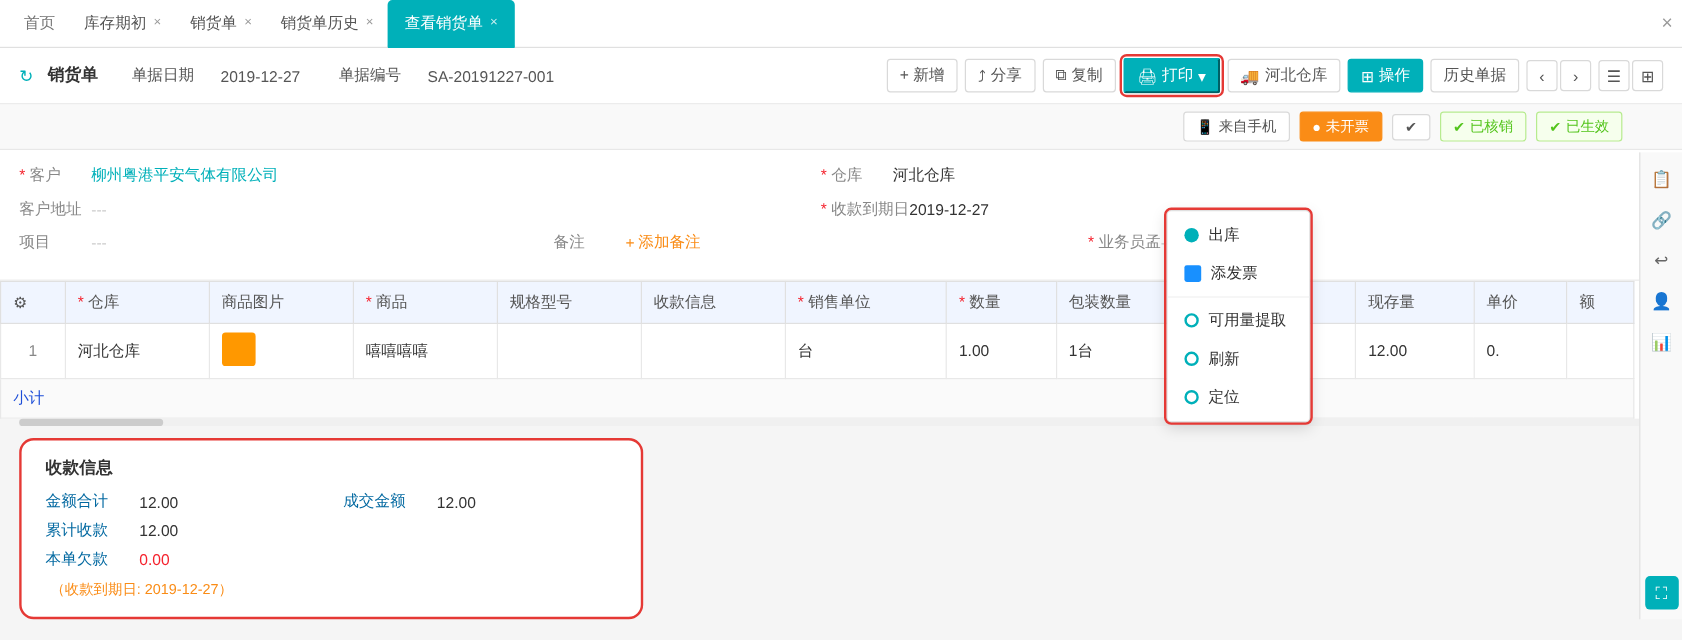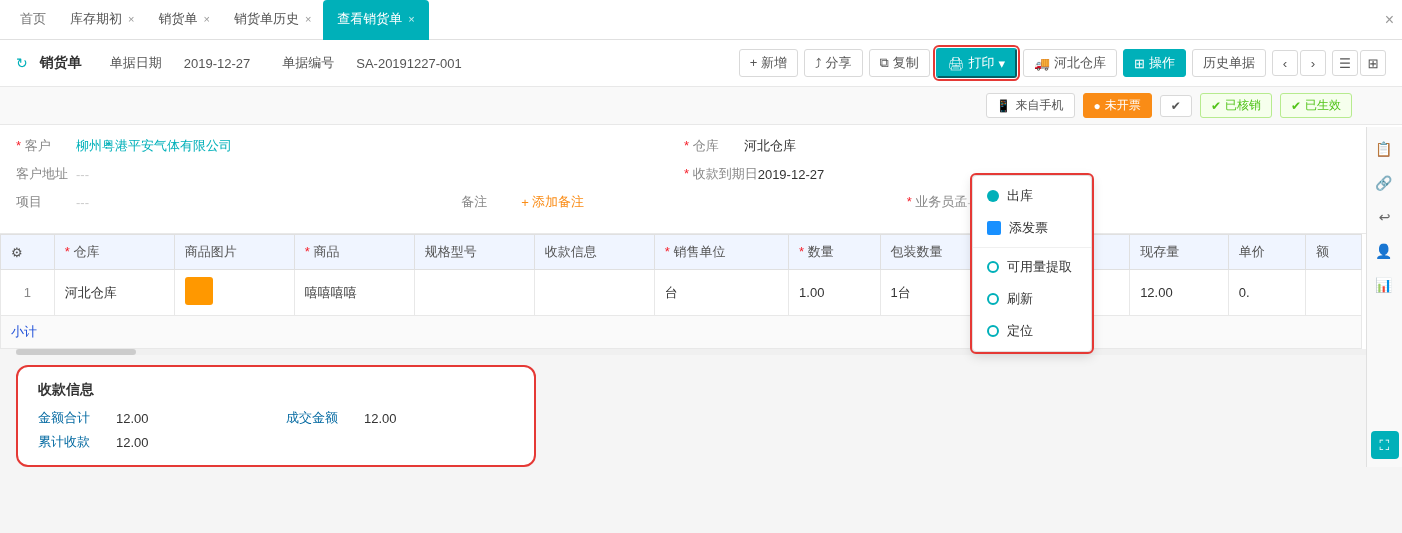--- a/index.html
+++ b/index.html
@@ -352,20 +352,25 @@
         </div>
         <div class="summary-row">
           <span class="summary-label">成交金额</span>
           <span class="summary-value">12.00</span>
         </div>
         <div class="summary-row">
           <span class="summary-label">累计收款</span>
           <span class="summary-value">12.00</span>
         </div>
         <div></div>
+        <div class="summary-row" style="flex-wrap:wrap;">
+          <span class="summary-label">本单欠款</span>
+          <span class="summary-value red">0.00</span>
+          <span class="summary-note" style="color:#fa8c16; margin-left:4px;">（收款到期日: 2019-12-27）</span>
+        </div>
       </div>
     </div>
 
     <div class="dropdown-menu">
       <div class="menu-item">
         <span class="menu-icon-circle"></span>
         <span>出库</span>
       </div>
       <div class="menu-item">
         <span class="menu-icon-sq" style="background:#1890ff;"></span>

